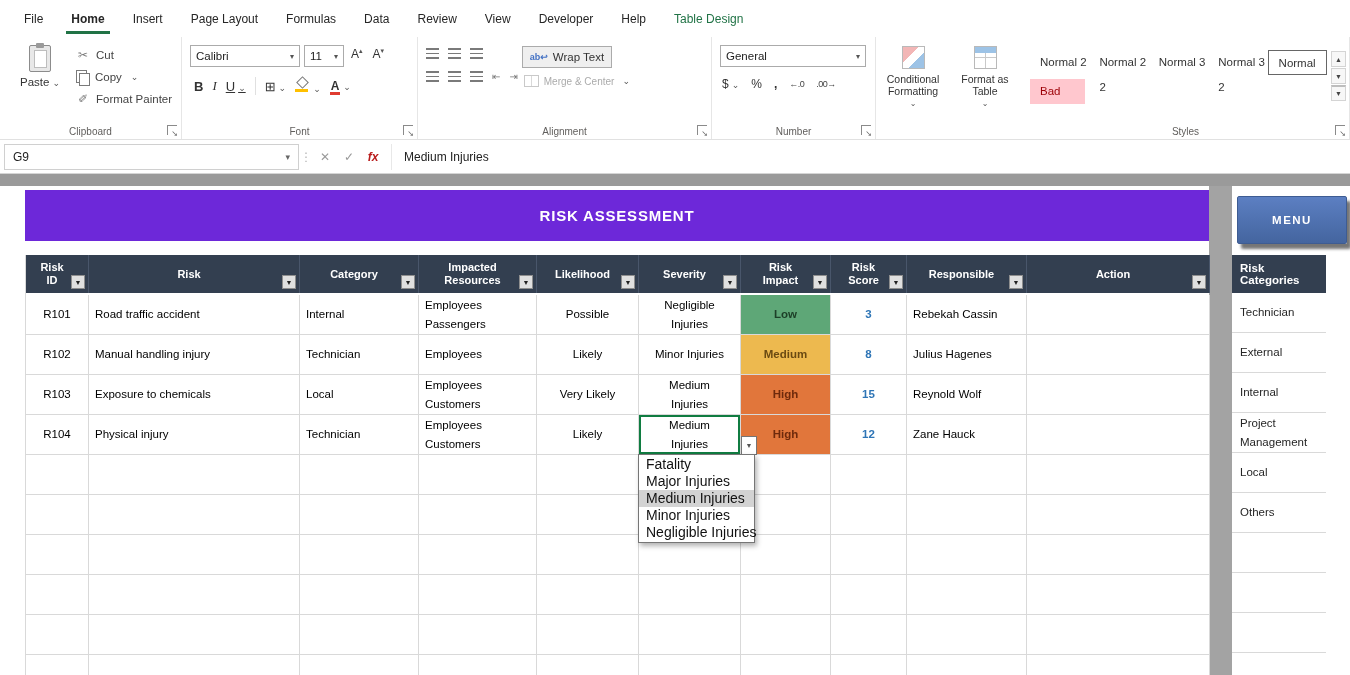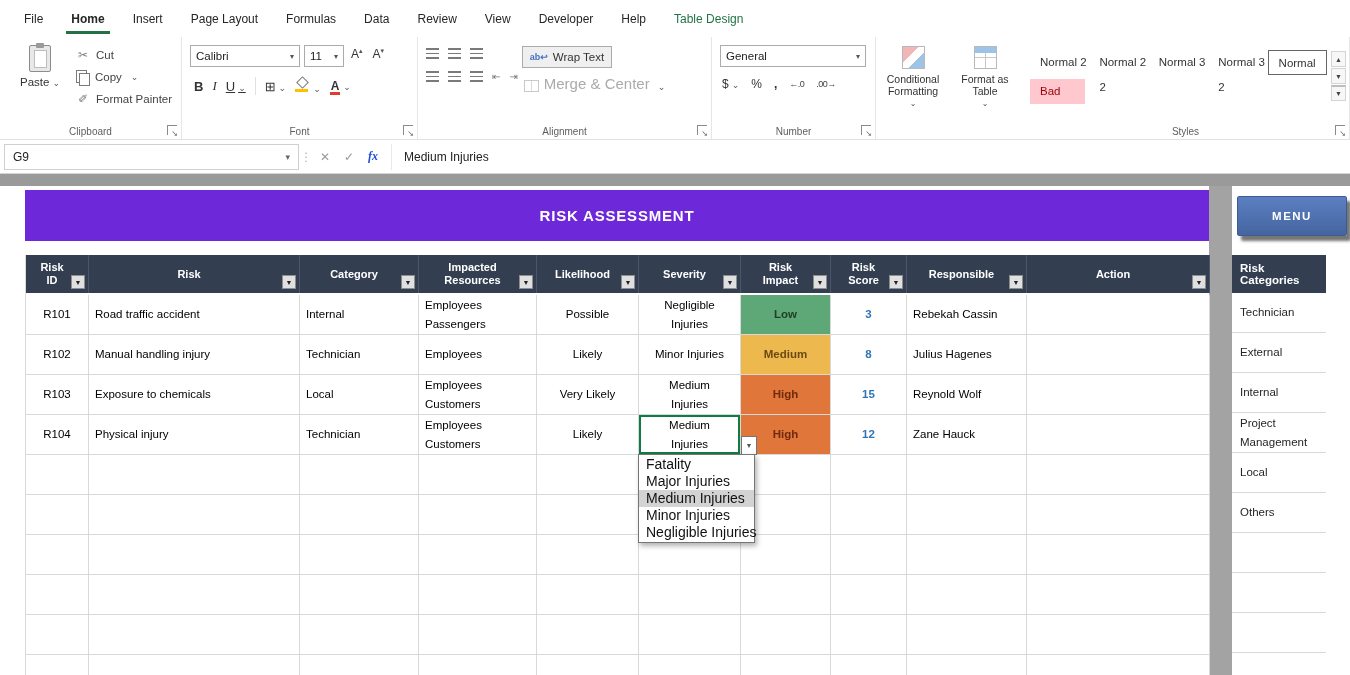--- a/index.html
+++ b/index.html
@@ -49,21 +49,21 @@
   .vline{width:1px;height:18px;background:#E0E0E0}
 
   .g-align .g-body{display:flex;padding-left:8px}
   .al-left{display:flex;flex-direction:column;gap:12px;padding-top:5px}
   .al-row{display:flex;gap:9px;align-items:center}
   .bars{width:13px;height:11px;background:repeating-linear-gradient(to bottom,#7A7A7A 0 1.5px,transparent 1.5px 4.7px)}
   .indent{font-size:10px;color:#777}
   .al-right{margin-left:4px;display:flex;flex-direction:column;gap:7px;padding-top:3px}
   .wrapbtn{display:flex;align-items:center;gap:5px;border:1px solid #ABABAB;background:#EFEFEF;height:22px;padding:0 7px;font-size:11.5px;color:#333;width:max-content}
   .wrap-ic{font-size:9px;color:#4472C4;font-weight:bold}
-  .mergebtn{display:flex;align-items:flex-end;gap:5px;font-size:15px;color:#ABABAB;padding-left:2px}
+  .mergebtn{display:flex;align-items:center;gap:5px;font-size:10px;color:#ABABAB;padding-left:2px}
   .merge-ic{width:15px;height:12px;border:1px solid #C9C9C9;background:linear-gradient(#D9D9D9,#D9D9D9) center/1px 100% no-repeat}
 
   .g-num .row1{padding:2px 8px 0}
   .gensel{width:146px}
   .g-num .row2{display:flex;align-items:center;gap:12px;padding:10px 10px 0;font-size:12px;color:#333}
   .decbtn{font-size:9px;color:#444;letter-spacing:-.5px}
 
   .g-cf .g-body{display:flex;gap:2px;padding:0 2px}
   .bigbtn{width:70px;display:flex;flex-direction:column;align-items:center;text-align:center;font-size:10.5px;line-height:12px;color:#333;padding-top:3px}
   .bigbtn .arrow{font-size:8px;color:#555;margin-top:1px}
@@ -80,29 +80,29 @@
   .gal-scroll{width:16px;display:flex;flex-direction:column;gap:1px;margin:8px 2px 0 0}
   .gsbtn{width:15px;height:16px;border:1px solid #D4D4D4;background:#F7F7F7;display:flex;align-items:center;justify-content:center;font-size:7px;color:#444}
   .gsbtn.more{border-top:2px solid #BDBDBD}
 
   
   .fbar{position:absolute;top:140px;left:0;right:0;height:34px;background:#fff;border-bottom:1px solid #D5D5D5;display:flex;align-items:center}
   .namebox{width:295px;height:26px;margin-left:4px;border:1px solid #D0D0D0;display:flex;align-items:center;padding:0 8px;font-size:12px;color:#222}
   .namebox::after{content:"▾";font-size:9px;color:#666;margin-left:auto}
   .fb-split{width:14px;text-align:center;color:#B5B5B5;font-size:12px}
   .fb-ic{width:24px;text-align:center;color:#9A9A9A;font-size:12px}
-  .fb-ic.fx{font-style:italic;color:#1d4ed8;font-family:Liberation Serif, serif;font-weight:bold}
+  .fb-ic.fx{font-style:italic;color:#b91c1c;font-family:Liberation Sans, sans-serif;font-weight:bold}
   .fb-content{flex:1;height:26px;display:flex;align-items:center;padding-left:12px;font-size:12px;color:#222;border-left:1px solid #E8E8E8;margin-left:6px}
 
   
   .sheet{position:absolute;top:174px;left:0;width:1350px;height:501px;background:#fff;overflow:hidden}
   .topband{position:absolute;top:0;left:0;width:1350px;height:12px;background:#9A9A9A}
   .banner{position:absolute;left:25px;top:16px;width:1184px;height:51px;background:#6d28d9;color:#fff;display:flex;align-items:center;justify-content:center;font-size:15px;font-weight:bold;letter-spacing:.8px}
   .gutter{position:absolute;left:1209px;top:12px;width:23px;height:489px;background:#A3A3A3}
-  .menu-btn{position:absolute;left:1237px;top:22px;width:110px;height:40px;background:linear-gradient(180deg,#5C7FC2,#44659F);border:1px solid #3E5C92;border-radius:2px;color:#fff;font-size:11.5px;font-weight:bold;letter-spacing:1.5px;display:flex;align-items:center;justify-content:center;box-shadow:4px 5px 3px rgba(45,45,45,.65)}
+  .menu-btn{position:absolute;left:1237px;top:22px;width:110px;height:48px;background:linear-gradient(180deg,#5C7FC2,#44659F);border:1px solid #3E5C92;border-radius:2px;color:#fff;font-size:11.5px;font-weight:bold;letter-spacing:1.5px;display:flex;align-items:center;justify-content:center;box-shadow:4px 5px 3px rgba(45,45,45,.65)}
 
   .grid{position:absolute;left:25px;top:81px;width:1184px;display:grid;border-left:1px solid #D9D9D9;
     grid-template-columns:63px 211px 119px 118px 102px 102px 90px 76px 120px 183px;
     grid-auto-rows:40px}
   .hcell{height:38px;background:#333F50;color:#fff;font-size:11px;font-weight:bold;display:flex;align-items:center;justify-content:center;text-align:center;position:relative;border-right:1px solid #49566B;white-space:pre-line;line-height:13px;padding:0 12px 0 2px}
   .fbtn{position:absolute;right:3px;bottom:4px;width:14px;height:14px;background:#E0E0E0;border:1px solid #8E8E8E;display:flex;align-items:center;justify-content:center}
   .fbtn::after{content:"▼";font-size:7px;color:#222;line-height:1}
   .cell{border-right:1px solid #D9D9D9;border-bottom:1px solid #D9D9D9;display:flex;align-items:center;font-size:11.5px;color:#000;padding:0 6px;white-space:pre-line;line-height:19px;position:relative;background:#fff}
   .c0,.c4,.c5,.c6,.c7{justify-content:center;text-align:center}
   .c6{font-weight:bold;padding:0}

